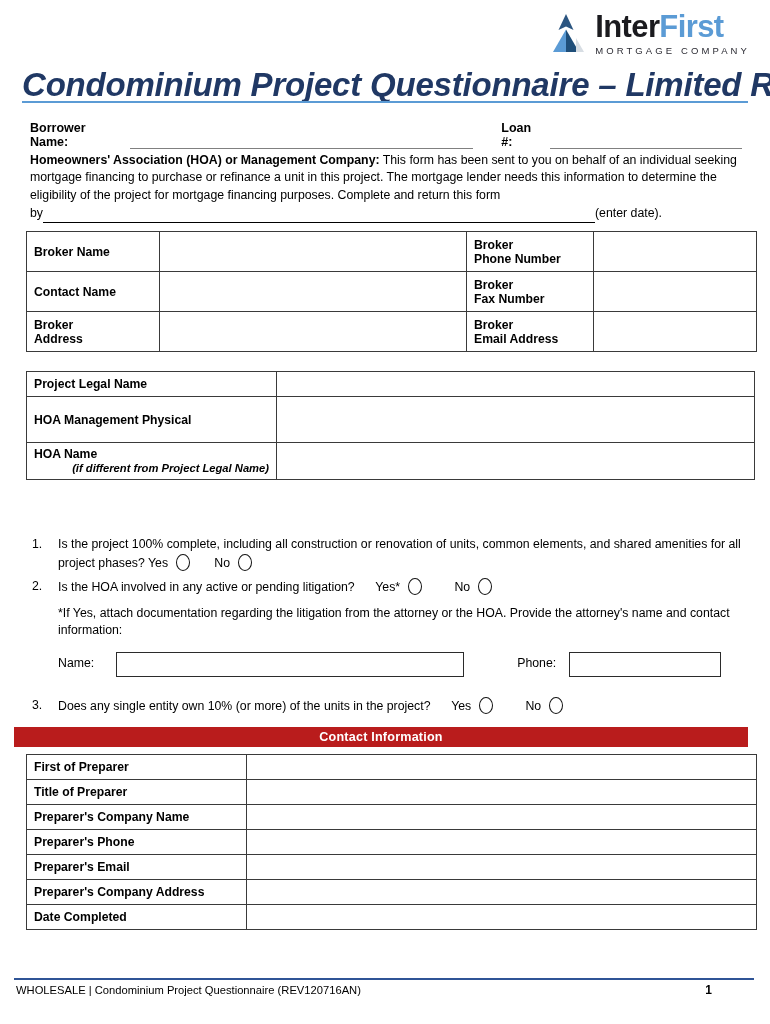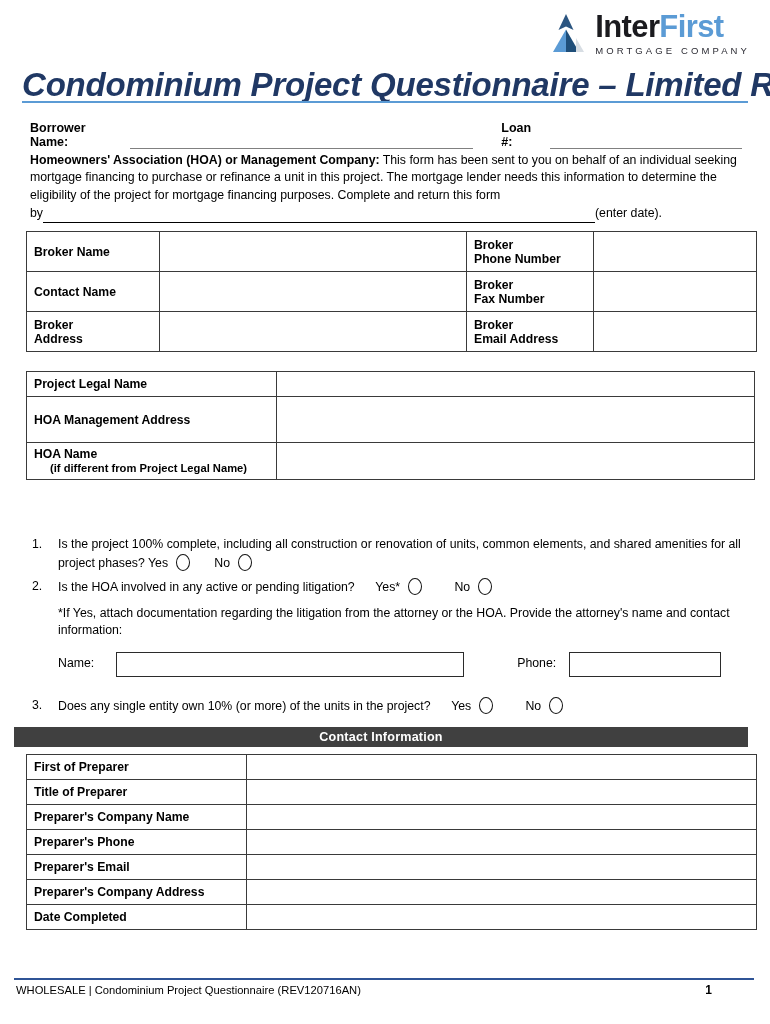--- a/index.html
+++ b/index.html
@@ -163,25 +163,27 @@
     position: absolute;
     left: 26px;
     top: 371px;
     width: 698px;
   }
   .project-table td.lbl { width: 235px; }
   .project-table td.val { width: 463px; }
   .r-h1 { height: 25px; }
   .r-h2 { height: 46px; }
   .sub-note {
+    font-style: italic;
     font-weight: bold;
     font-size: 11.2px;
     padding-left: 16px;
     display: block;
     line-height: 14px;
+    text-align: right;
   }
   .lbl-line1 { display: block; line-height: 14px; }
 
   
   .questions {
     position: absolute;
     left: 32px;
     top: 536px;
     width: 712px;
     font-size: 12.3px;
@@ -231,21 +233,21 @@
   .phone-label { margin-left: 53px; }
   .q3 { margin-top: 20px; }
 
   
   .contact-banner {
     position: absolute;
     left: 14px;
     top: 727px;
     width: 734px;
     height: 20px;
-    background: #404040;
+    background: #b91c1c;
     color: #ffffff;
     font-size: 12.6px;
     font-weight: bold;
     display: flex;
     align-items: center;
     justify-content: center;
     letter-spacing: 0.2px;
   }
 
   
@@ -361,21 +363,21 @@
     </tbody>
   </table>
 
   <table class="grid project-table">
     <tbody>
       <tr class="r-h1">
         <td class="lbl">Project Legal Name</td>
         <td class="val blank"></td>
       </tr>
       <tr class="r-h2">
-        <td class="lbl">HOA Management Address</td>
+        <td class="lbl">HOA Management Physical</td>
         <td class="val blank"></td>
       </tr>
       <tr class="r-h1">
         <td class="lbl">
           <span class="lbl-line1">HOA Name</span>
           <span class="sub-note">(if different from Project Legal Name)</span>
         </td>
         <td class="val blank"></td>
       </tr>
     </tbody>

